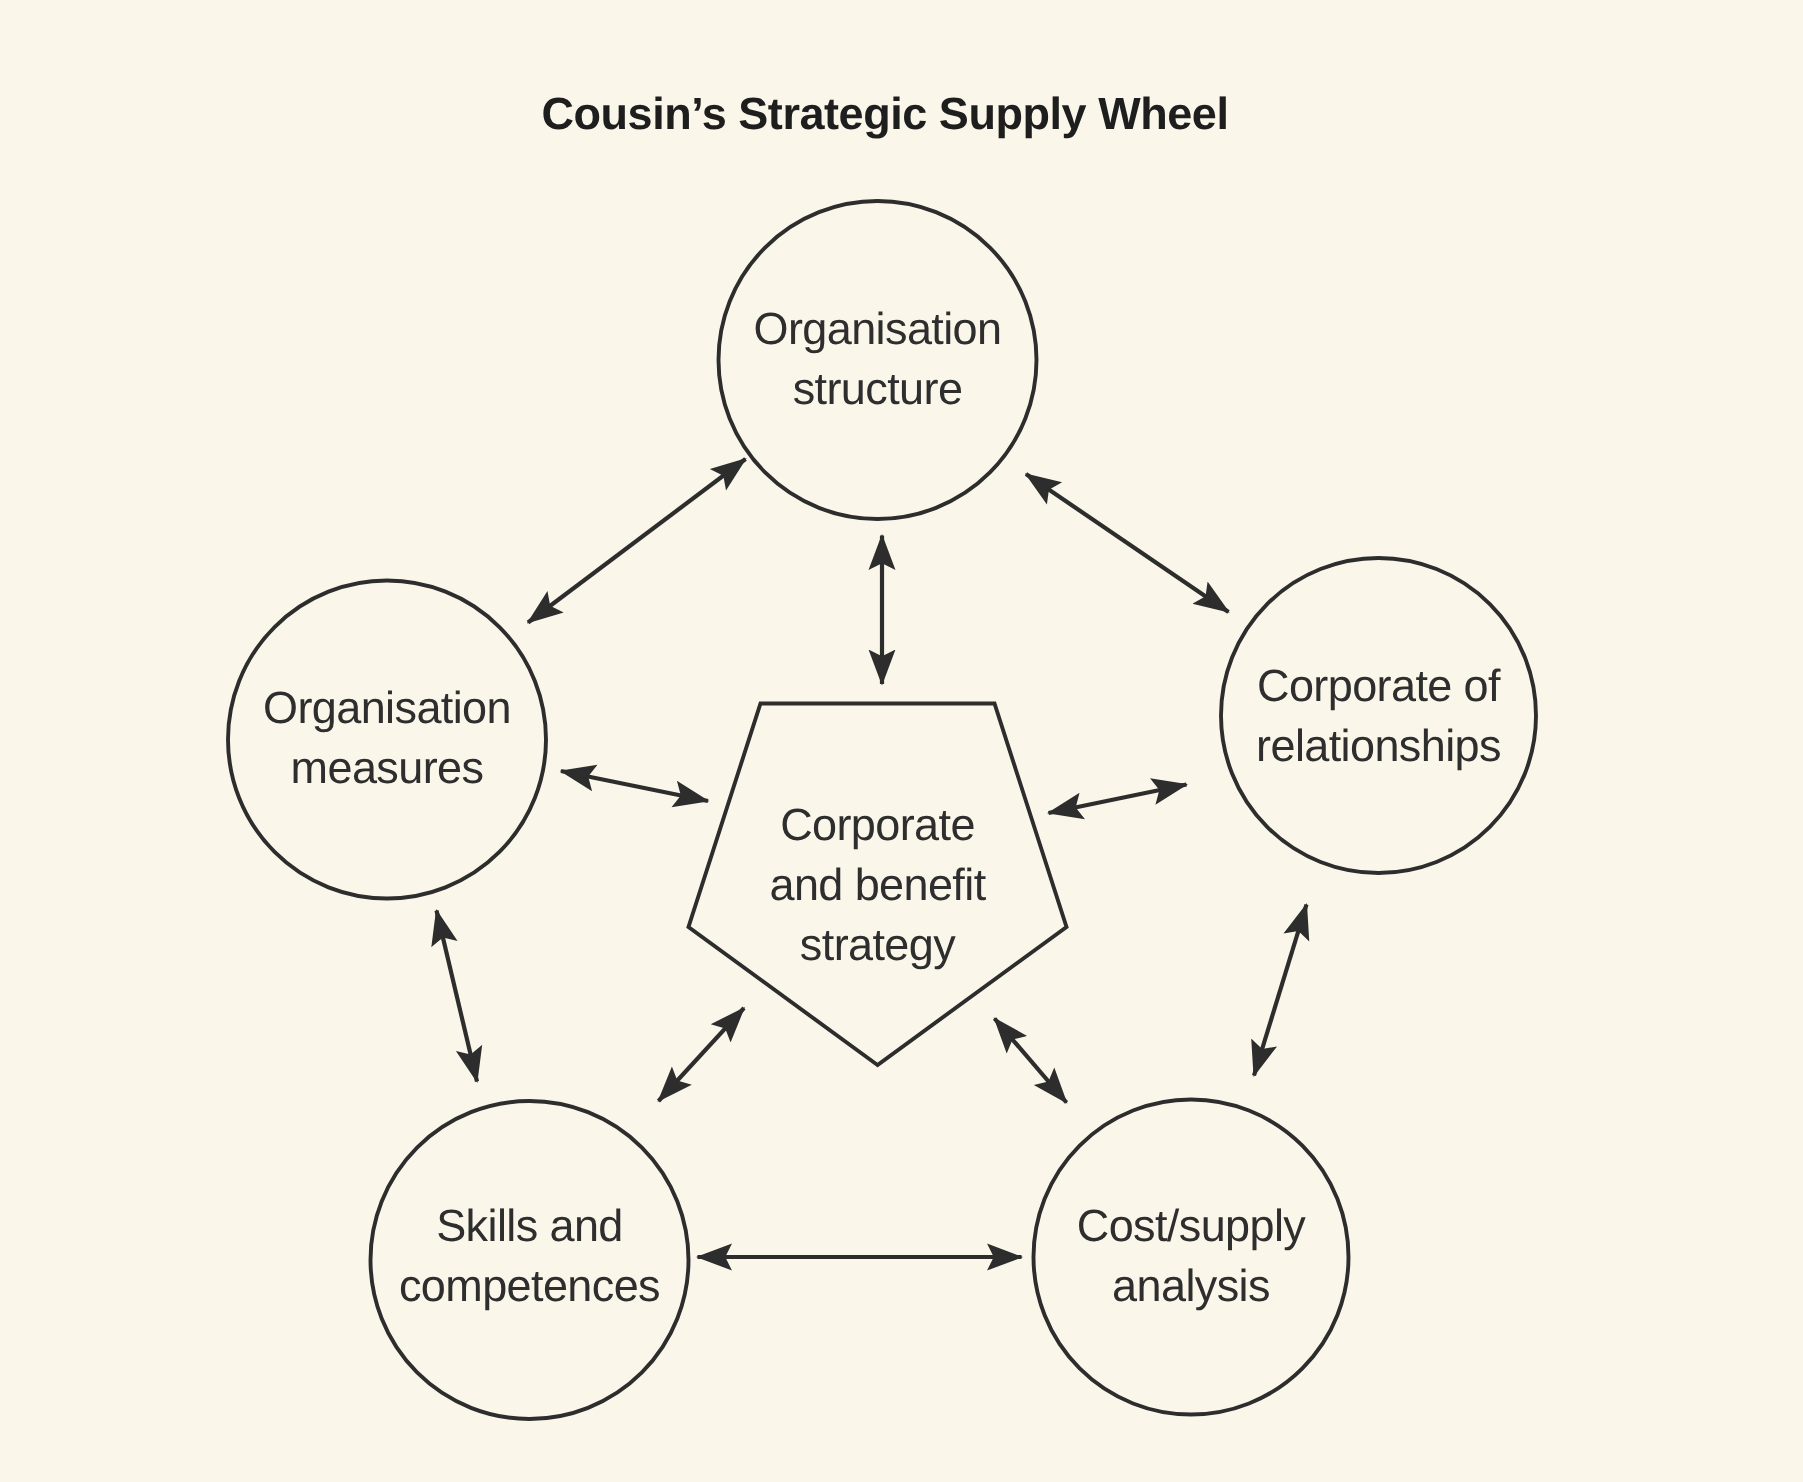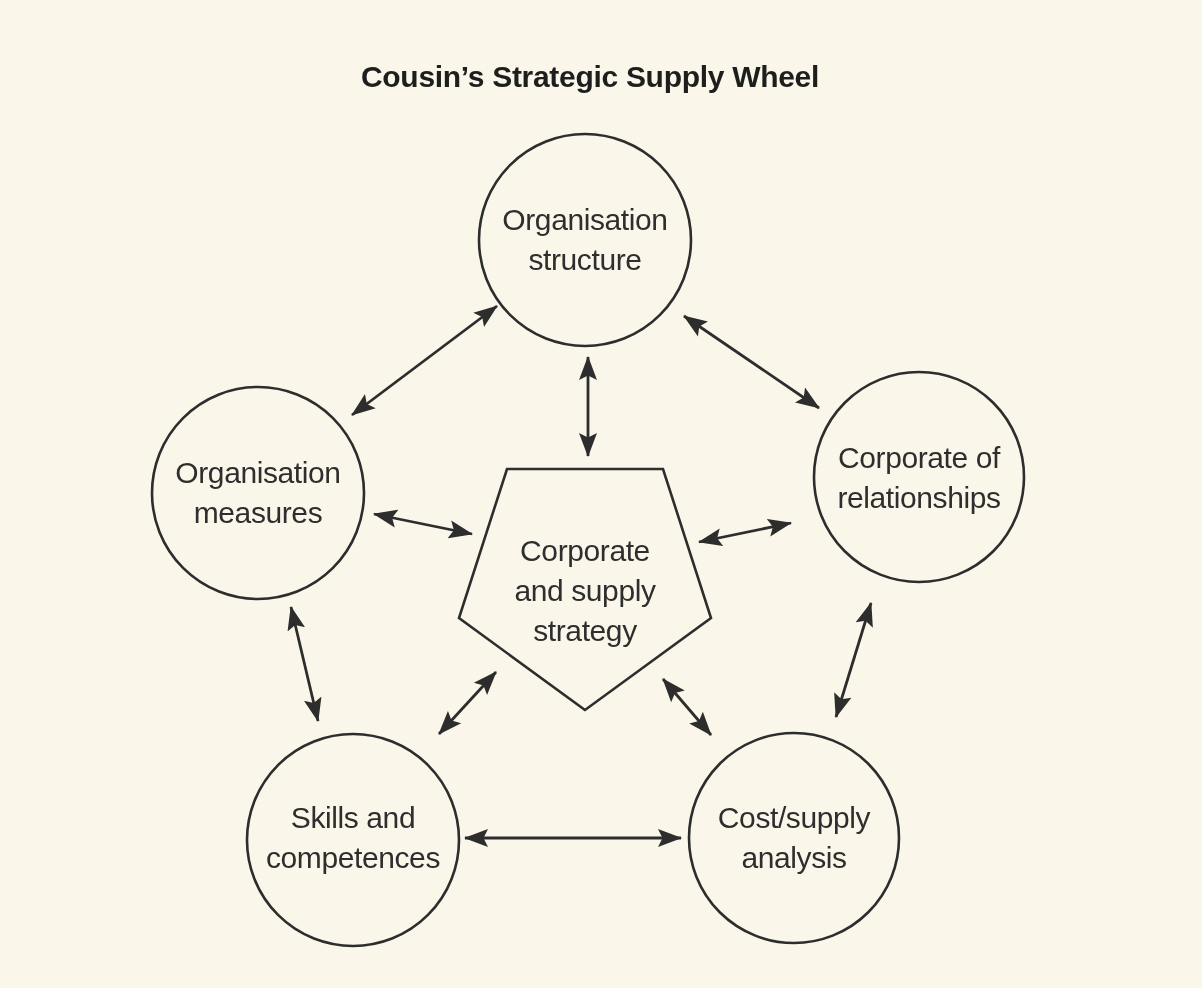--- a/index.html
+++ b/index.html
@@ -89,16 +89,16 @@
 structure</div>
   <div class="node-label" style="left:258px; top:493px;">Organisation
 measures</div>
   <div class="node-label" style="left:919px; top:478px;">Corporate of
 relationships</div>
   <div class="node-label" style="left:353px; top:838px;">Skills and
 competences</div>
   <div class="node-label" style="left:794px; top:838px;">Cost/supply
 analysis</div>
   <div class="node-label" style="left:585px; top:591px;">Corporate
-and supply
+and benefit
 strategy</div>
 
 </div>
 
 </body></html>

